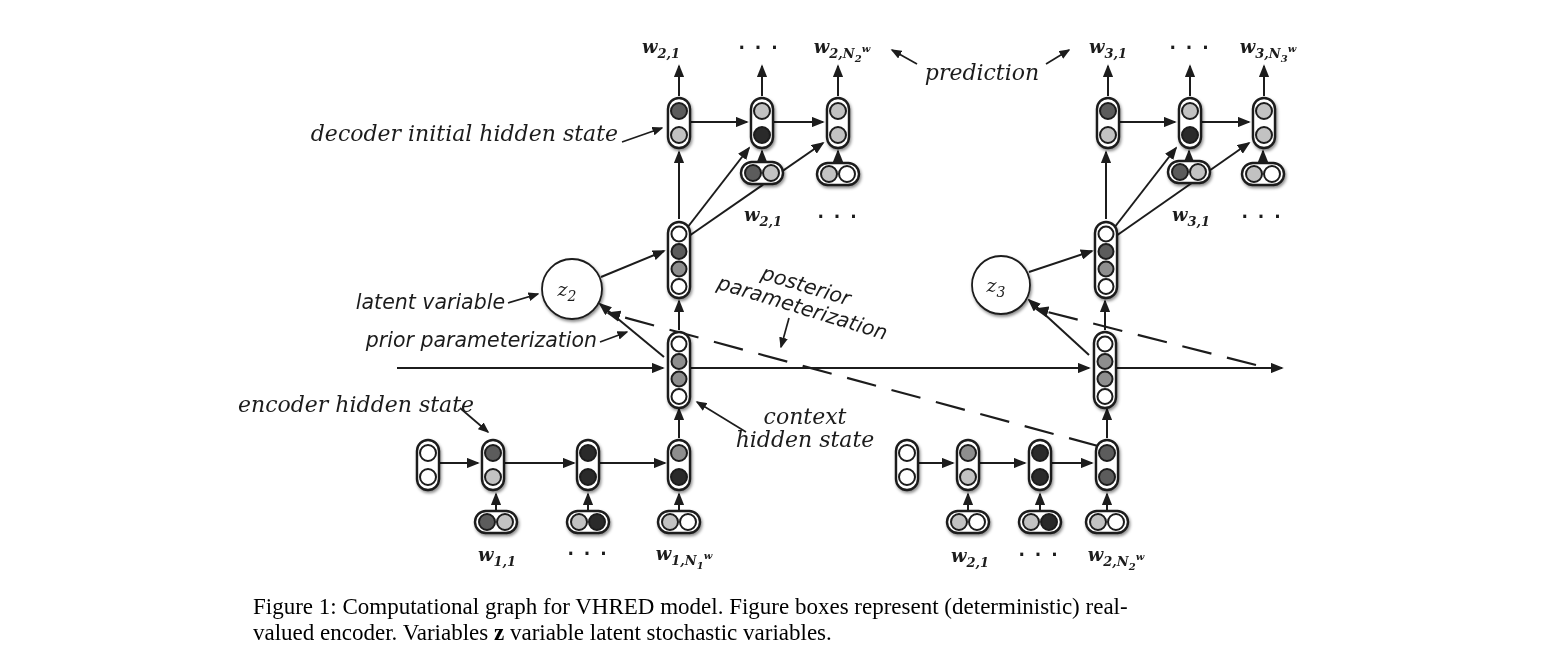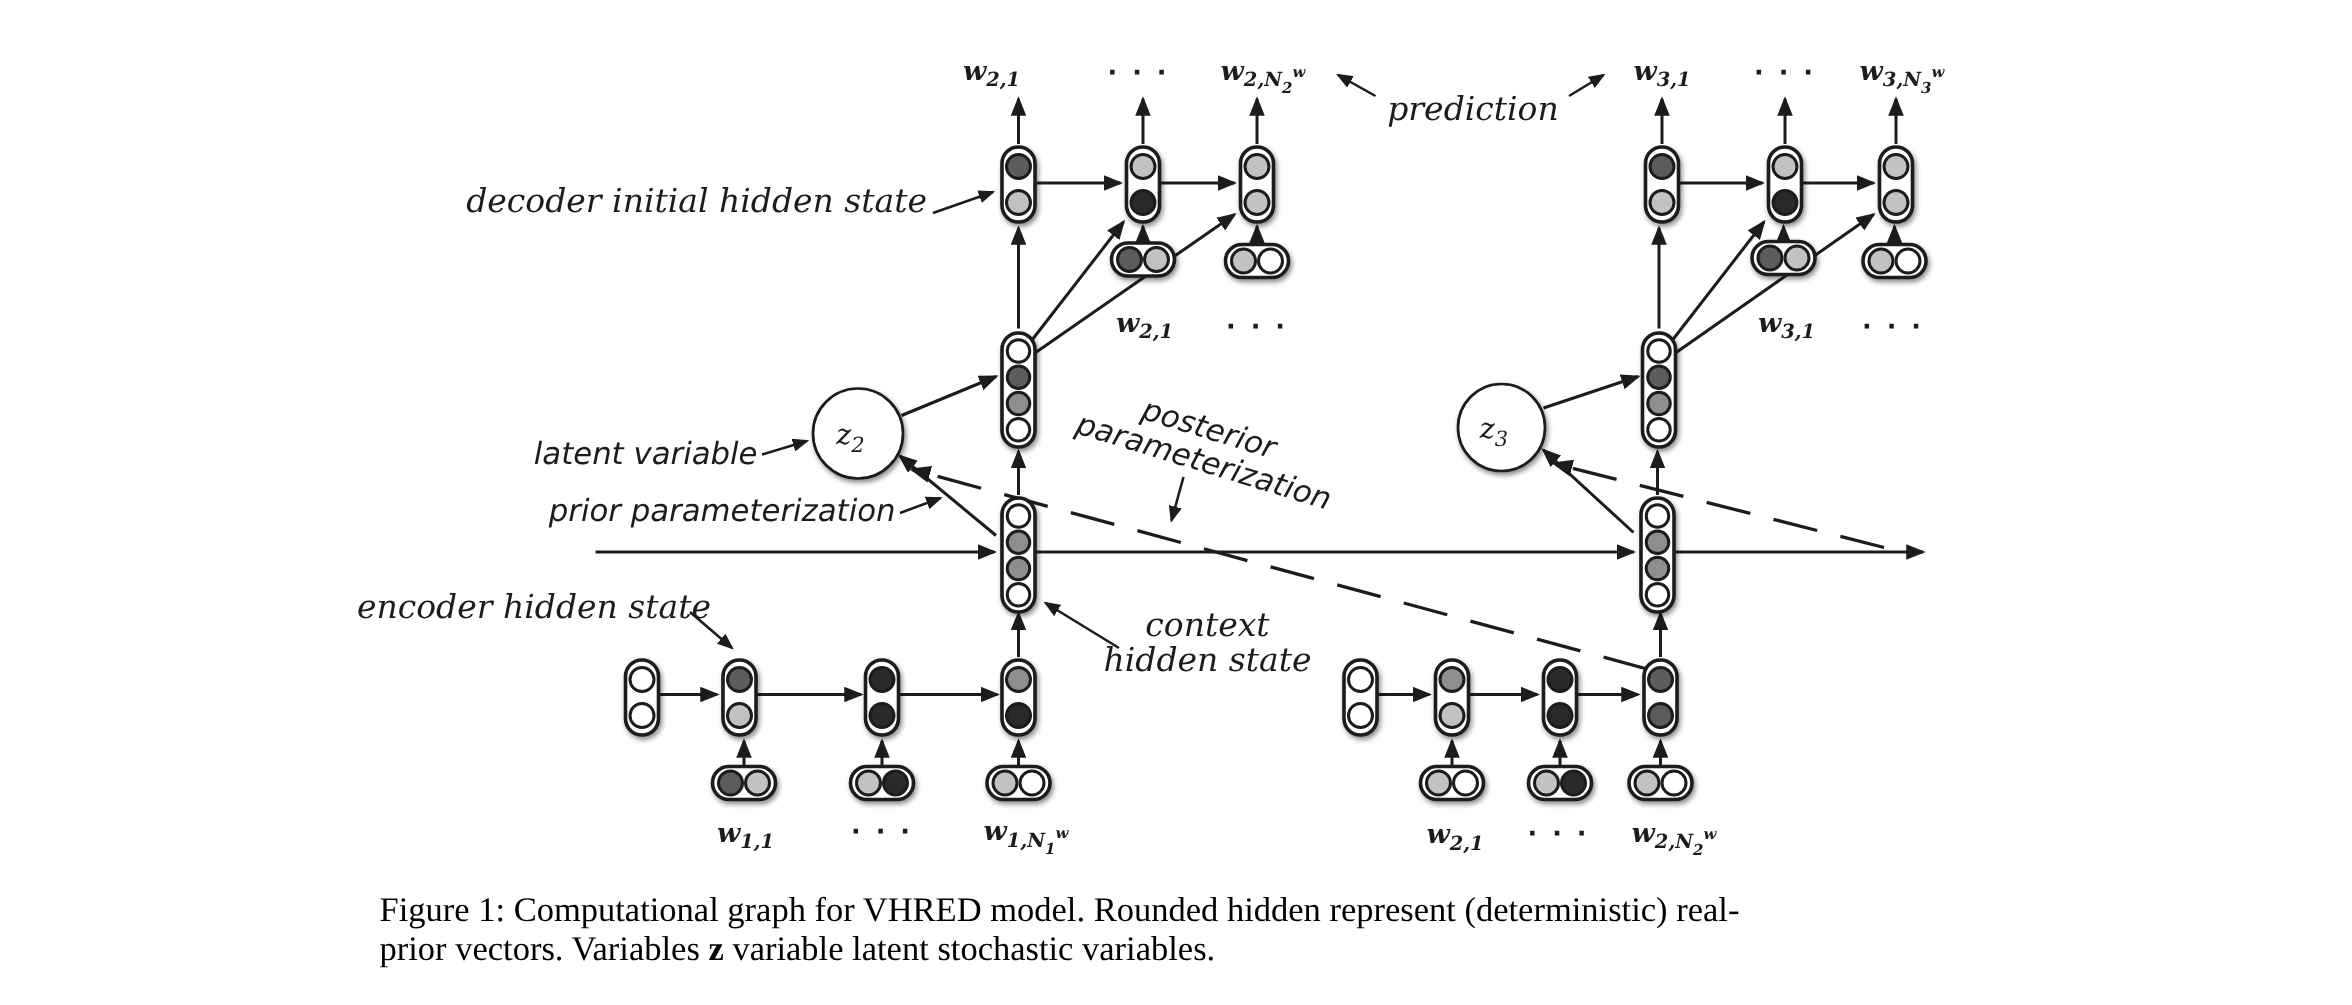--- a/index.html
+++ b/index.html
@@ -282,16 +282,16 @@
       <text class="ann-sans" x="0" y="-7" text-anchor="middle">posterior</text>
       <text class="ann-sans" x="3" y="15" text-anchor="middle">parameterization</text>
     </g>
     <text class="ann-serif" x="805" y="424" text-anchor="middle">context</text>
     <text class="ann-serif" x="805" y="447" text-anchor="middle">hidden state</text>
     <text class="ann-serif" x="356" y="412" text-anchor="middle">encoder hidden state</text>
   </g>
 </svg>
 
 <div class="caption">
-  <span>Figure 1: Computational graph for VHRED model. Rounded hidden represent (deterministic) real-</span><br>
-  <span>prior vectors. Variables </span><b>z</b><span> variable latent stochastic variables.</span>
+  <span>Figure 1: Computational graph for VHRED model. Figure boxes represent (deterministic) real-</span><br>
+  <span>valued encoder. Variables </span><b>z</b><span> variable latent stochastic variables.</span>
 </div>
 </div>
 
 </body></html>

